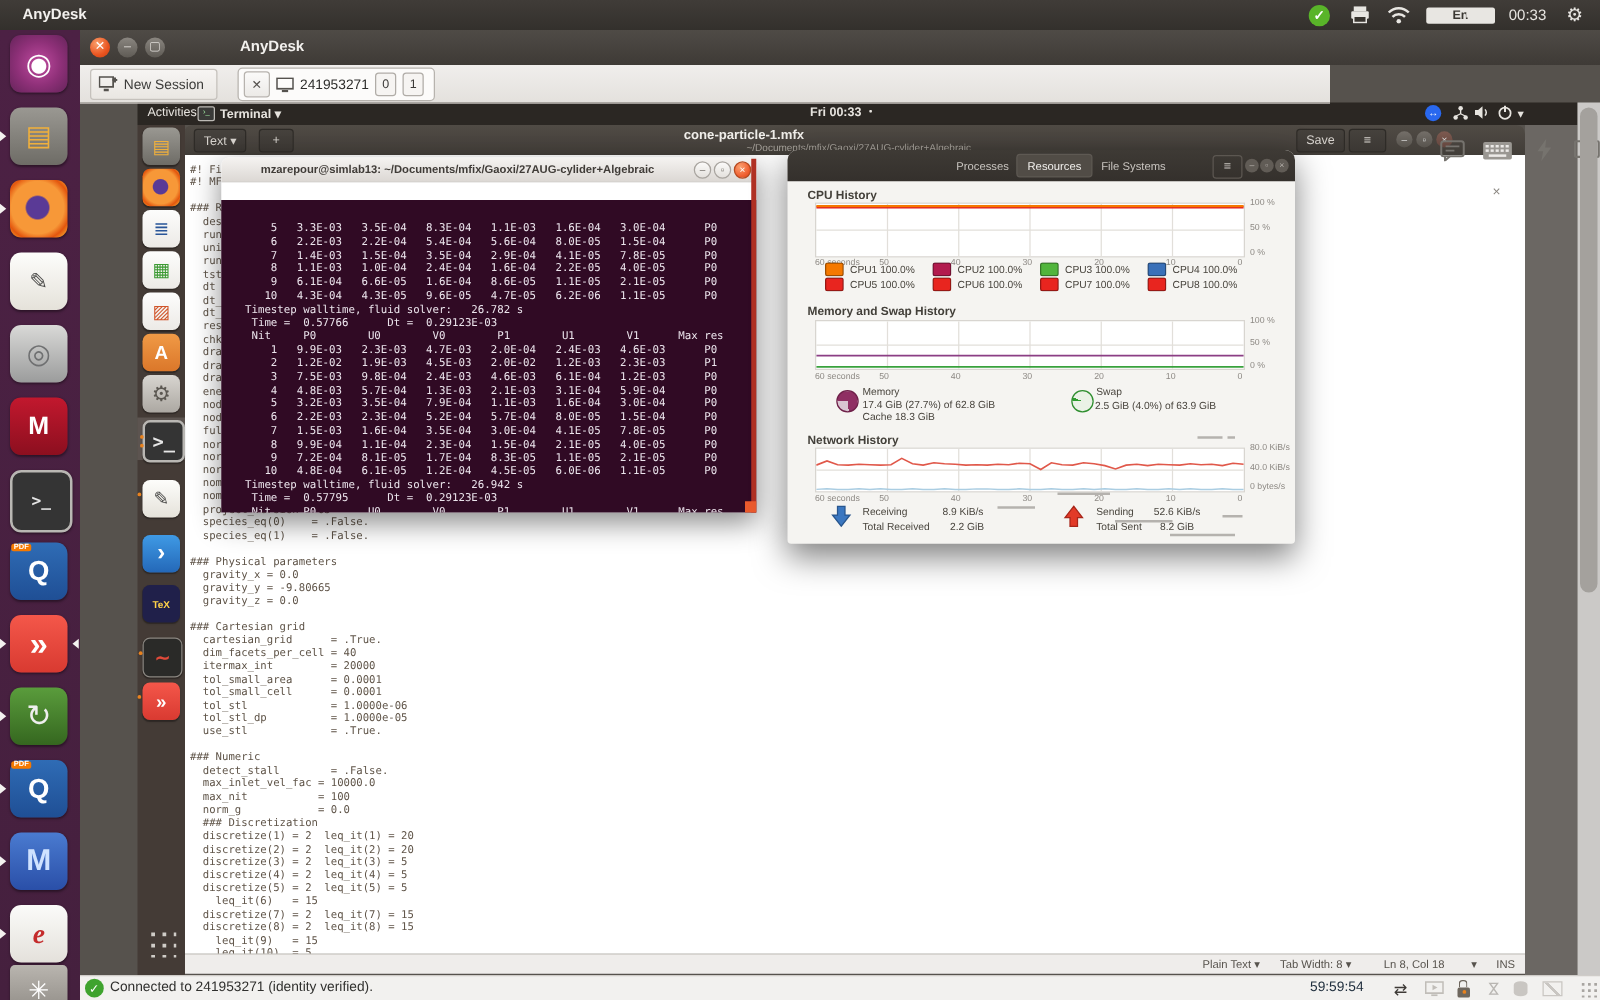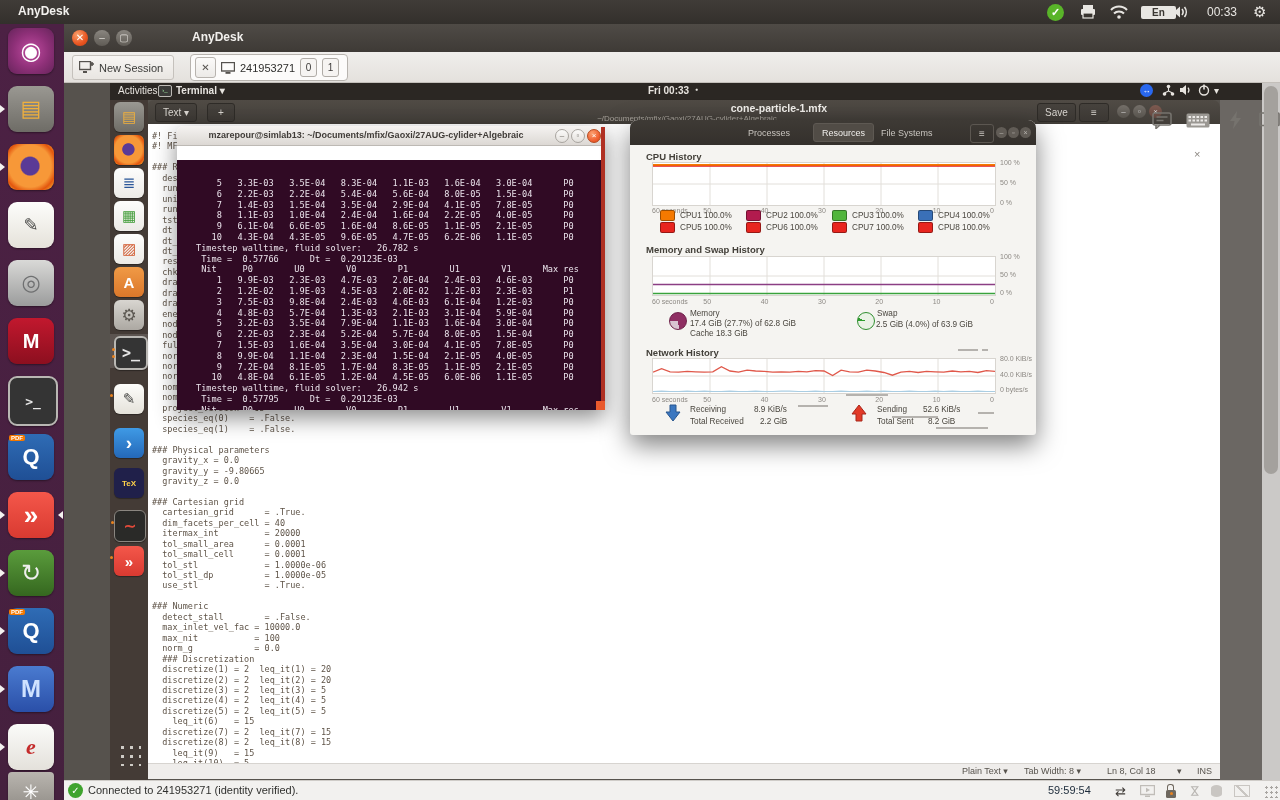--- a/index.html
+++ b/index.html
@@ -6,21 +6,21 @@
   body{width:1280px;height:800px;position:relative;overflow:hidden;
        font-family:"Liberation Sans",sans-serif;background:#56524d;color:#222;
        -webkit-font-smoothing:antialiased}
   .abs{position:absolute}
   .mono{font-family:"DejaVu Sans Mono",monospace;white-space:pre}
   
   .host-topbar{left:0;top:0;width:1280px;height:24px;background:linear-gradient(#403c38,#33302c);color:#f3f1ee;z-index:50}
   .host-topbar .appmenu{position:absolute;left:18px;top:4px;font-weight:bold;font-size:12px}
   .tb-ic{position:absolute;top:3px;height:18px;display:flex;align-items:center;justify-content:center;color:#e8e6e2}
   .check-circle{width:17px;height:17px;border-radius:50%;background:#59b429;color:#fff;font-size:11px;font-weight:bold;display:flex;align-items:center;justify-content:center}
-  .en-badge{background:#e8e6e2;color:#3a3732;font-size:10px;font-weight:bold;border-radius:2px;padding:1px 11px}
+  .en-badge{background:#e8e6e2;color:#3a3732;font-size:10px;font-weight:bold;border-radius:2px;padding:1px 21px}
   
   .launcher{left:0;top:24px;width:64px;height:776px;background:linear-gradient(180deg,#4c2144 0%,#45203e 100%);z-index:40}
   .dock-item{position:absolute;left:8px;width:46px;height:46px;border-radius:9px;display:flex;align-items:center;justify-content:center;font-size:24px;box-shadow:0 1px 2px rgba(0,0,0,.4)}
   .arrow-left{position:absolute;left:-8px;top:50%;transform:translateY(-50%);width:0;height:0;border-top:4px solid transparent;border-bottom:4px solid transparent;border-left:5px solid #f4f2f0}
   .arrow-right{position:absolute;right:-9px;top:50%;transform:translateY(-50%);width:0;height:0;border-top:4px solid transparent;border-bottom:4px solid transparent;border-right:5px solid #f4f2f0}
   .pdf-badge{position:absolute;left:1px;top:1px;background:#f57900;color:#fff;font-size:6px;font-weight:bold;padding:0 2px;border-radius:2px}
   .ic-ubuntu-dash{background:radial-gradient(circle at 50% 50%,#c04ba0 0%,#8e3078 55%,#65245a 100%);color:#fff}
   .ic-file-manager,.ic-files{background:linear-gradient(#9a9892,#6e6c66);color:#f0b03c;font-size:22px}
   .ic-firefox{background:radial-gradient(circle at 48% 48%,#5a3a96 0 26%,#f79838 30% 62%,#e3560e 78%,#f8c43a 100%)}
   .ic-text-editor,.ic-text-notes{background:linear-gradient(#fdfdfb,#e5e2da);color:#4a4a48;font-size:18px}
@@ -32,21 +32,21 @@
   .ic-software-updater{background:linear-gradient(#5a9c3c,#35671f);color:#eee;font-size:24px}
   .ic-m-app{background:linear-gradient(#4a7bd0,#2a4fa8);color:#cfe2ff;font-weight:bold;font-size:24px}
   .ic-document-viewer{background:linear-gradient(#fbfbf9,#e4e1db);color:#c42b2b;font-style:italic;font-family:"Liberation Serif",serif;font-weight:bold;font-size:22px}
   .ic-trash{background:linear-gradient(#b9b5af,#8e8a84);color:#fff;font-size:20px;border-radius:4px 4px 8px 8px}
   
   .win-titlebar{left:64px;top:24px;width:1216px;height:28px;background:linear-gradient(#4f4b46,#3e3a36);z-index:45}
   .wbtn{position:absolute;top:6px;width:16px;height:16px;border-radius:50%;display:flex;align-items:center;justify-content:center;font-size:10px;line-height:1;color:#fff}
   .wbtn.close{background:radial-gradient(circle at 35% 30%,#f9a06c,#e95420 60%,#c34113);}
   .wbtn.grey{background:linear-gradient(#8a8680,#5f5b55);color:#dedbd6}
   .win-title{position:absolute;left:128px;top:6px;font-weight:bold;font-size:12px;color:#f2f0ed}
-  .tabbar{left:64px;top:52px;width:1216px;height:30px;background:linear-gradient(#f0eeec,#e4e1dd);border-bottom:1px solid #c3bfba;z-index:45}
+  .tabbar{left:64px;top:52px;width:1000px;height:30px;background:linear-gradient(#f0eeec,#e4e1dd);border-bottom:1px solid #c3bfba;z-index:45}
   .ns-btn{position:absolute;left:8px;top:3px;height:23px;display:flex;align-items:center;gap:5px;padding:0 10px 0 6px;background:linear-gradient(#f7f5f3,#e9e6e2);border:1px solid #c5c1bc;border-radius:3px;font-size:11px;color:#3c3c3a}
   .session-tab{position:absolute;left:126px;top:2px;height:25px;display:flex;align-items:center;gap:5px;padding:0 8px 0 4px;background:#fcfbfa;border:1px solid #b7b3ae;border-radius:4px;font-size:11px;color:#2e2e2c}
   .tab-x{width:19px;height:19px;border:1px solid #b7b3ae;border-radius:3px;display:flex;align-items:center;justify-content:center;font-size:10px;color:#55524e;background:linear-gradient(#fbfaf9,#eceae7)}
   .tab-badge{min-width:11px;height:17px;border:1px solid #b0aca7;border-radius:3px;display:flex;align-items:center;justify-content:center;font-size:10px;color:#3c3a38;padding:0 2px;background:#f6f4f2}
   .tool-ic{position:absolute;top:58px;width:26px;height:20px;display:flex;align-items:center;justify-content:center;color:#76736e}
   
   .letterbox{left:64px;top:82px;width:46px;height:698px;background:#56524d;z-index:1}
   .remote-margin{left:1220px;top:100px;width:42px;height:680px;background:#6b6763;z-index:1}
   .ad-scroll{left:1262px;top:82px;width:18px;height:698px;background:#cbc9c7;z-index:44}
   .ad-thumb{left:1264px;top:86px;width:14px;height:388px;background:#a4a19d;border-radius:7px;z-index:45}
@@ -367,21 +367,21 @@
   discretize(5) = 2  leq_it(5) = 5
     leq_it(6)   = 15
   discretize(7) = 2  leq_it(7) = 15
   discretize(8) = 2  leq_it(8) = 15
     leq_it(9)   = 15
     leq_it(10)  = 5</pre>
 </div>
 <div class="abs gedit-header">
   <span class="ghbtn" style="left:8px">Text ▾</span>
   <span class="ghbtn" style="left:60px;width:12px;justify-content:center">+</span>
-  <span style="position:absolute;left:400px;width:280px;top:2px;text-align:right;font-weight:bold;font-size:10.5px;color:#f0eeea">cone-particle-1.mfx</span>
+  <span style="position:absolute;left:400px;width:280px;top:2px;text-align:left;font-weight:bold;font-size:10.5px;color:#f0eeea">cone-particle-1.mfx</span>
   <span style="position:absolute;left:360px;width:360px;top:14px;text-align:center;font-size:8px;color:#a8a39c">~/Documents/mfix/Gaoxi/27AUG-cylider+Algebraic</span>
   <span class="ghbtn" style="left:890px">Save</span>
   <span class="ghbtn" style="left:932px;width:14px;justify-content:center">≡</span>
   <span class="gcirc" style="left:970px">–</span>
   <span class="gcirc" style="left:986px">▫</span>
   <span class="gcirc" style="left:1002px;background:linear-gradient(#7d5a50,#64463e)">×</span>
 </div>
 <span class="overlay-x">×</span>
 
 <div class="abs gedit-status">
@@ -474,21 +474,21 @@
  Time =  0.57795      Dt =  0.29123E-03
  Nit     P0        U0        V0        P1        U1        V1      Max res
     1   9.9E-03   2.3E-03   4.6E-03   2.0E-04   2.4E-03   4.6E-03      P0</pre>
   </div>
   <div class="term-redstrip"></div>
   <div class="term-blob"></div>
 </div>
 
 <div class="abs sysmon">
   <div class="sm-header">
-    <span class="sm-tab" style="left:110px">Processes</span>
+    <span class="sm-tab" style="left:127px">Processes</span>
     <span class="sm-tab active" style="left:183px">Resources</span>
     <span class="sm-tab" style="left:243px">File Systems</span>
     <span class="sm-menu-btn" style="left:340px">≡</span>
     <span class="sm-circ" style="left:366px">–</span>
     <span class="sm-circ" style="left:378px">▫</span>
     <span class="sm-circ" style="left:390px">×</span>
   </div>
 
   <span class="sm-title" style="left:16px;top:31px">CPU History</span>
   <div class="sm-chart" style="left:22px;top:42px;width:344px;height:44px"><svg width="342" height="42">

